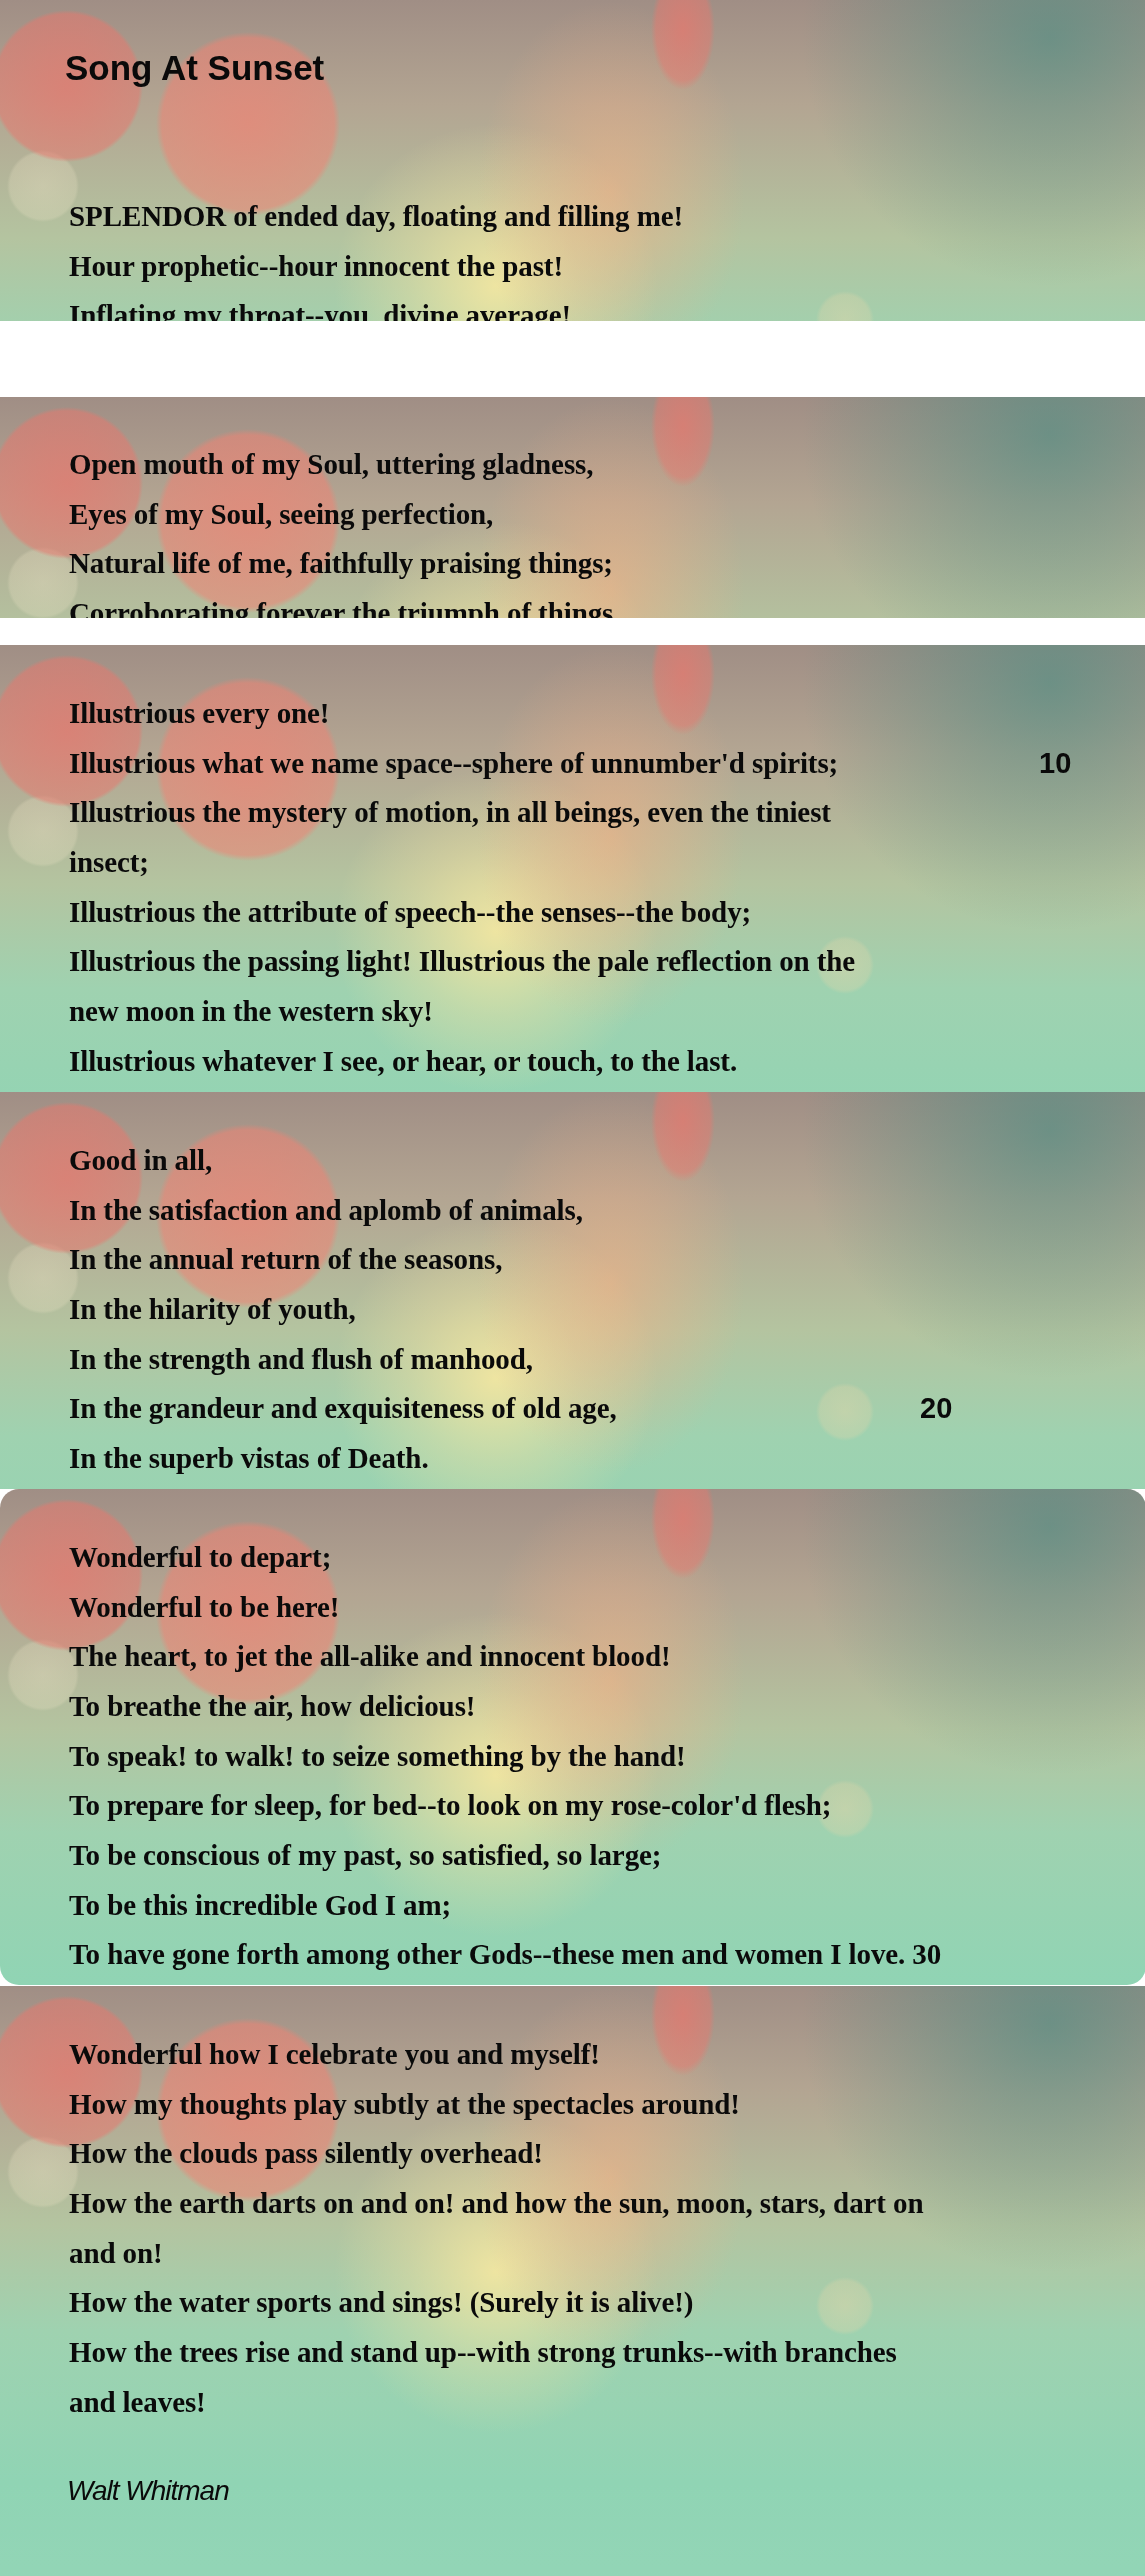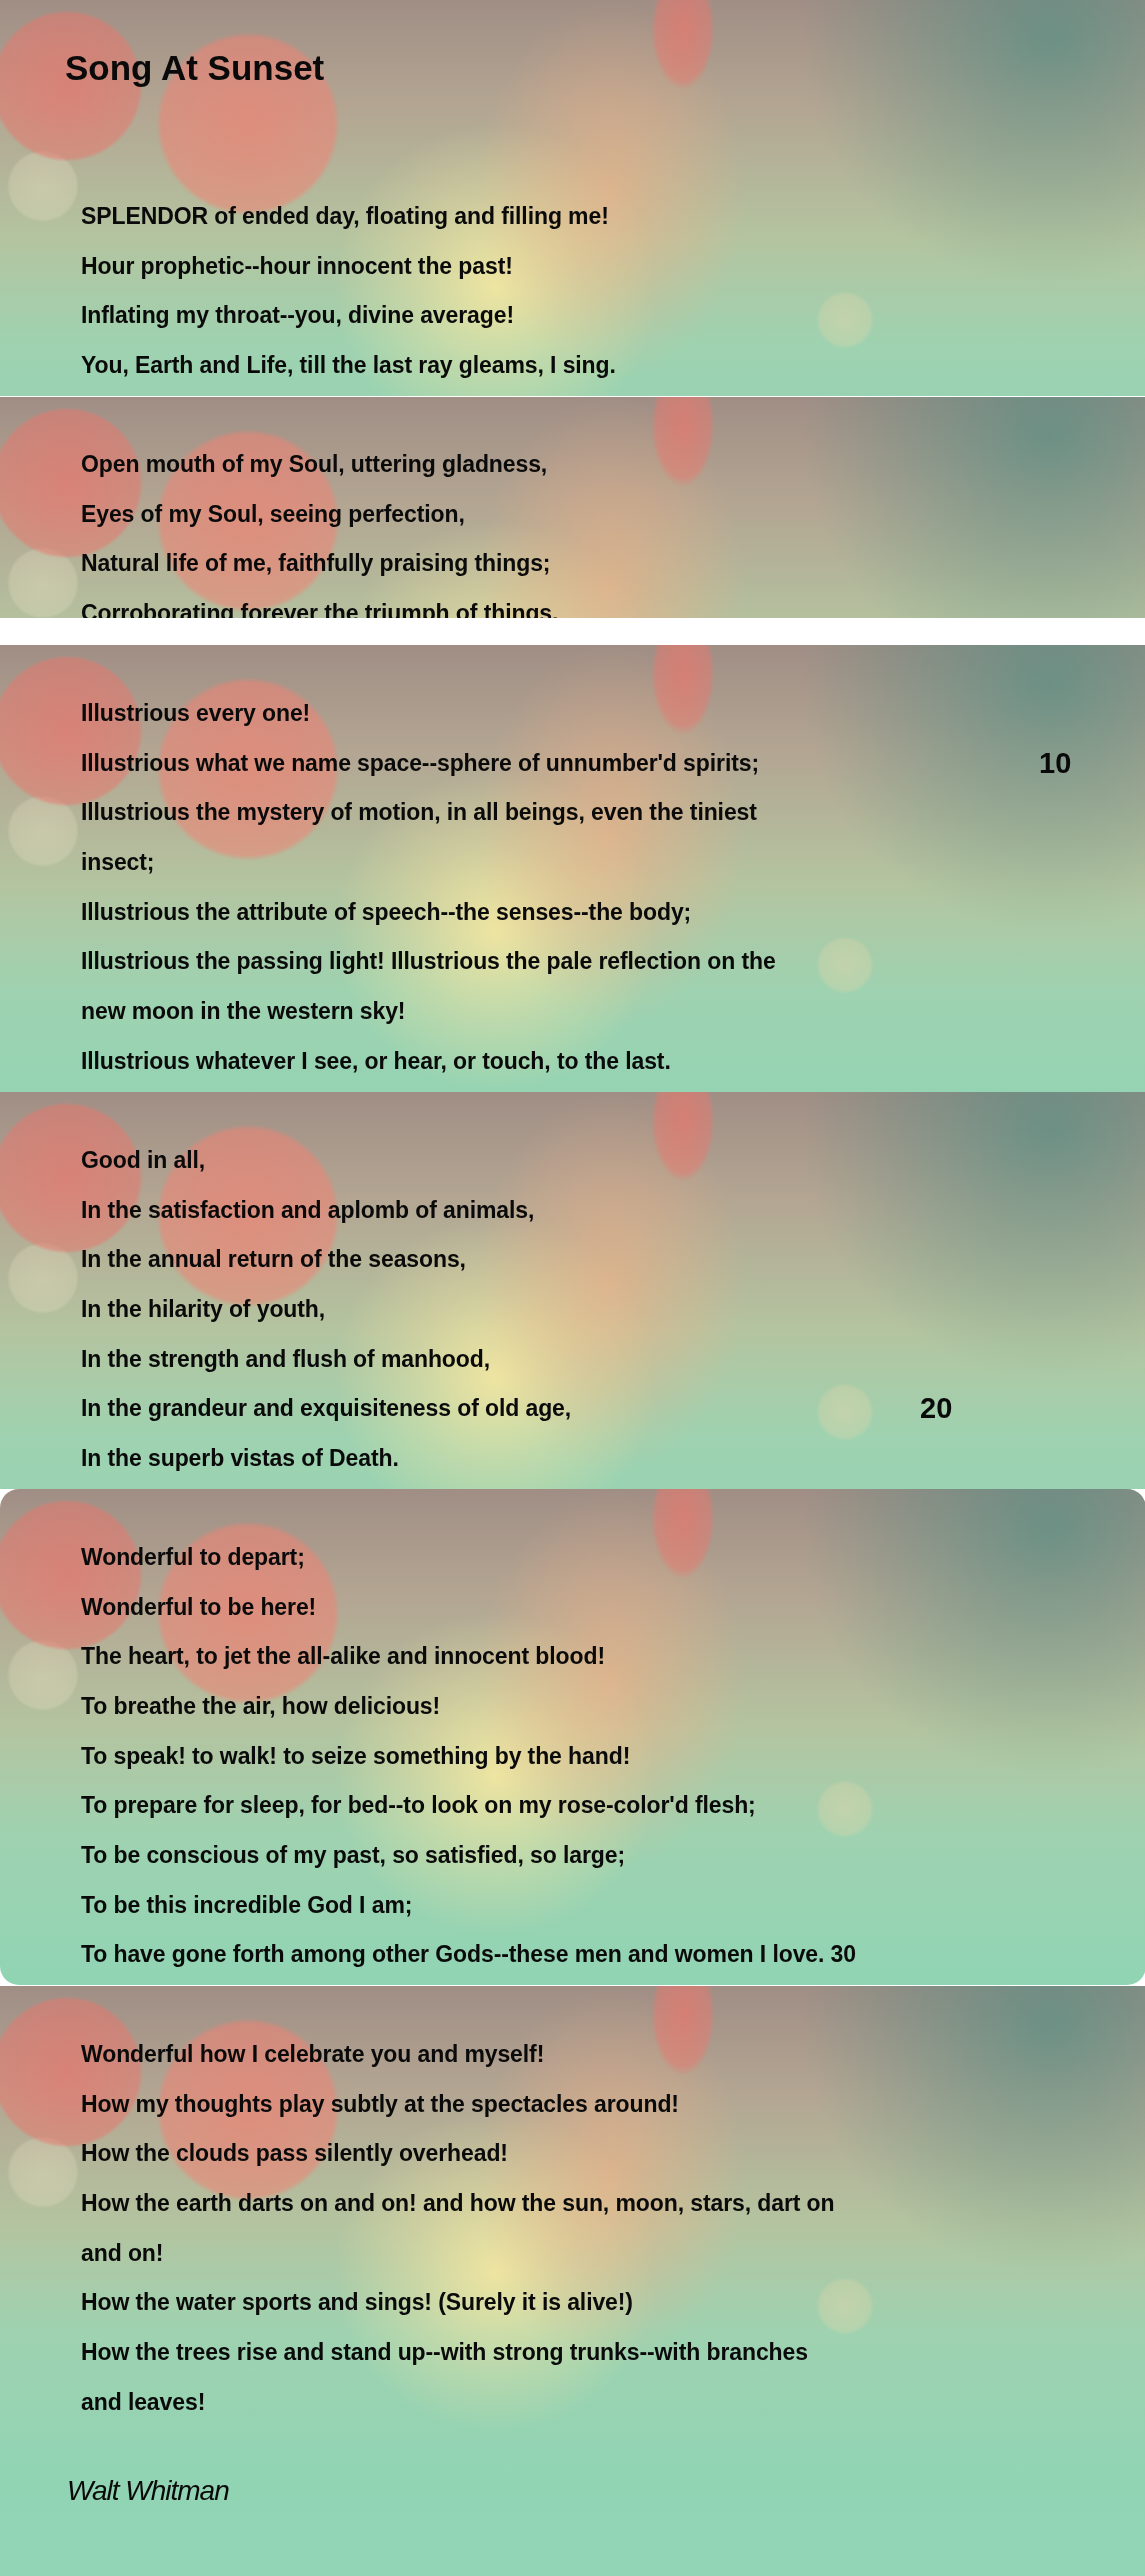--- a/index.html
+++ b/index.html
@@ -12,29 +12,29 @@
       radial-gradient(circle at 248px 124px, rgba(240,130,115,0.7) 0, rgba(240,130,115,0.55) 86px, rgba(240,130,115,0) 92px),
       radial-gradient(ellipse 31px 59px at 683px 29px, rgba(230,120,110,0.75) 0, rgba(230,120,110,0.5) 27px, rgba(230,120,110,0) 32px),
       radial-gradient(circle at 43px 186px, rgba(240,230,200,0.35) 0, rgba(240,230,200,0.25) 33px, rgba(240,230,200,0) 36px),
       radial-gradient(ellipse 91px 129px at 611px 191px, rgba(250,175,130,0.55) 0, rgba(250,175,130,0) 134px),
       radial-gradient(circle at 496px 286px, rgba(255,235,160,0.8) 0, rgba(255,230,160,0.35) 86px, rgba(255,230,160,0) 162px),
       radial-gradient(circle at 845px 320px, rgba(230,215,170,0.45) 0, rgba(230,215,170,0.3) 25px, rgba(230,215,170,0) 29px),
       radial-gradient(circle at 1050px 38px, rgba(70,140,130,0.6) 0, rgba(70,140,130,0) 248px),
       linear-gradient(180deg, #a08e85 0px, #b3a592 105px, #b4c4a0 239px, #9fd2b0 344px, #90d4b4 496px, #94d6b8 668px);
   }
   .content { position:absolute; left:65px; top:0; }
-  .line { position:absolute; left:16px; white-space:nowrap; font-size:23px; font-weight:bold; line-height:50px; height:50px; letter-spacing:-0.1px; }
+  .line { position:absolute; left:4px; white-space:nowrap; font-size:29px; font-weight:bold; line-height:50px; height:50px; letter-spacing:-0.1px;font-family:Liberation Serif, serif; }
   .num { position:absolute; font-size:29px; font-weight:bold; line-height:50px; }
   .title { position:absolute; left:65px; top:48px; font-size:35px; font-weight:bold; white-space:nowrap; }
   .author { position:absolute; left:67px; font-size:28px; font-style:italic; white-space:nowrap; letter-spacing:-1px; }
 </style>
 </head>
 <body>
 
-<div class="panel" style="top:0;height:396px;">
+<div class="panel" style="top:0;height:321px;">
   <div class="bg"></div>
   <div class="title">Song At Sunset</div>
   <div class="content" style="top:191px;">
     <div class="line" style="top:0">SPLENDOR of ended day, floating and filling me!</div>
     <div class="line" style="top:50px">Hour prophetic--hour innocent the past!</div>
     <div class="line" style="top:99px">Inflating my throat--you, divine average!</div>
     <div class="line" style="top:149px">You, Earth and Life, till the last ray gleams, I sing.</div>
   </div>
 </div>
 

